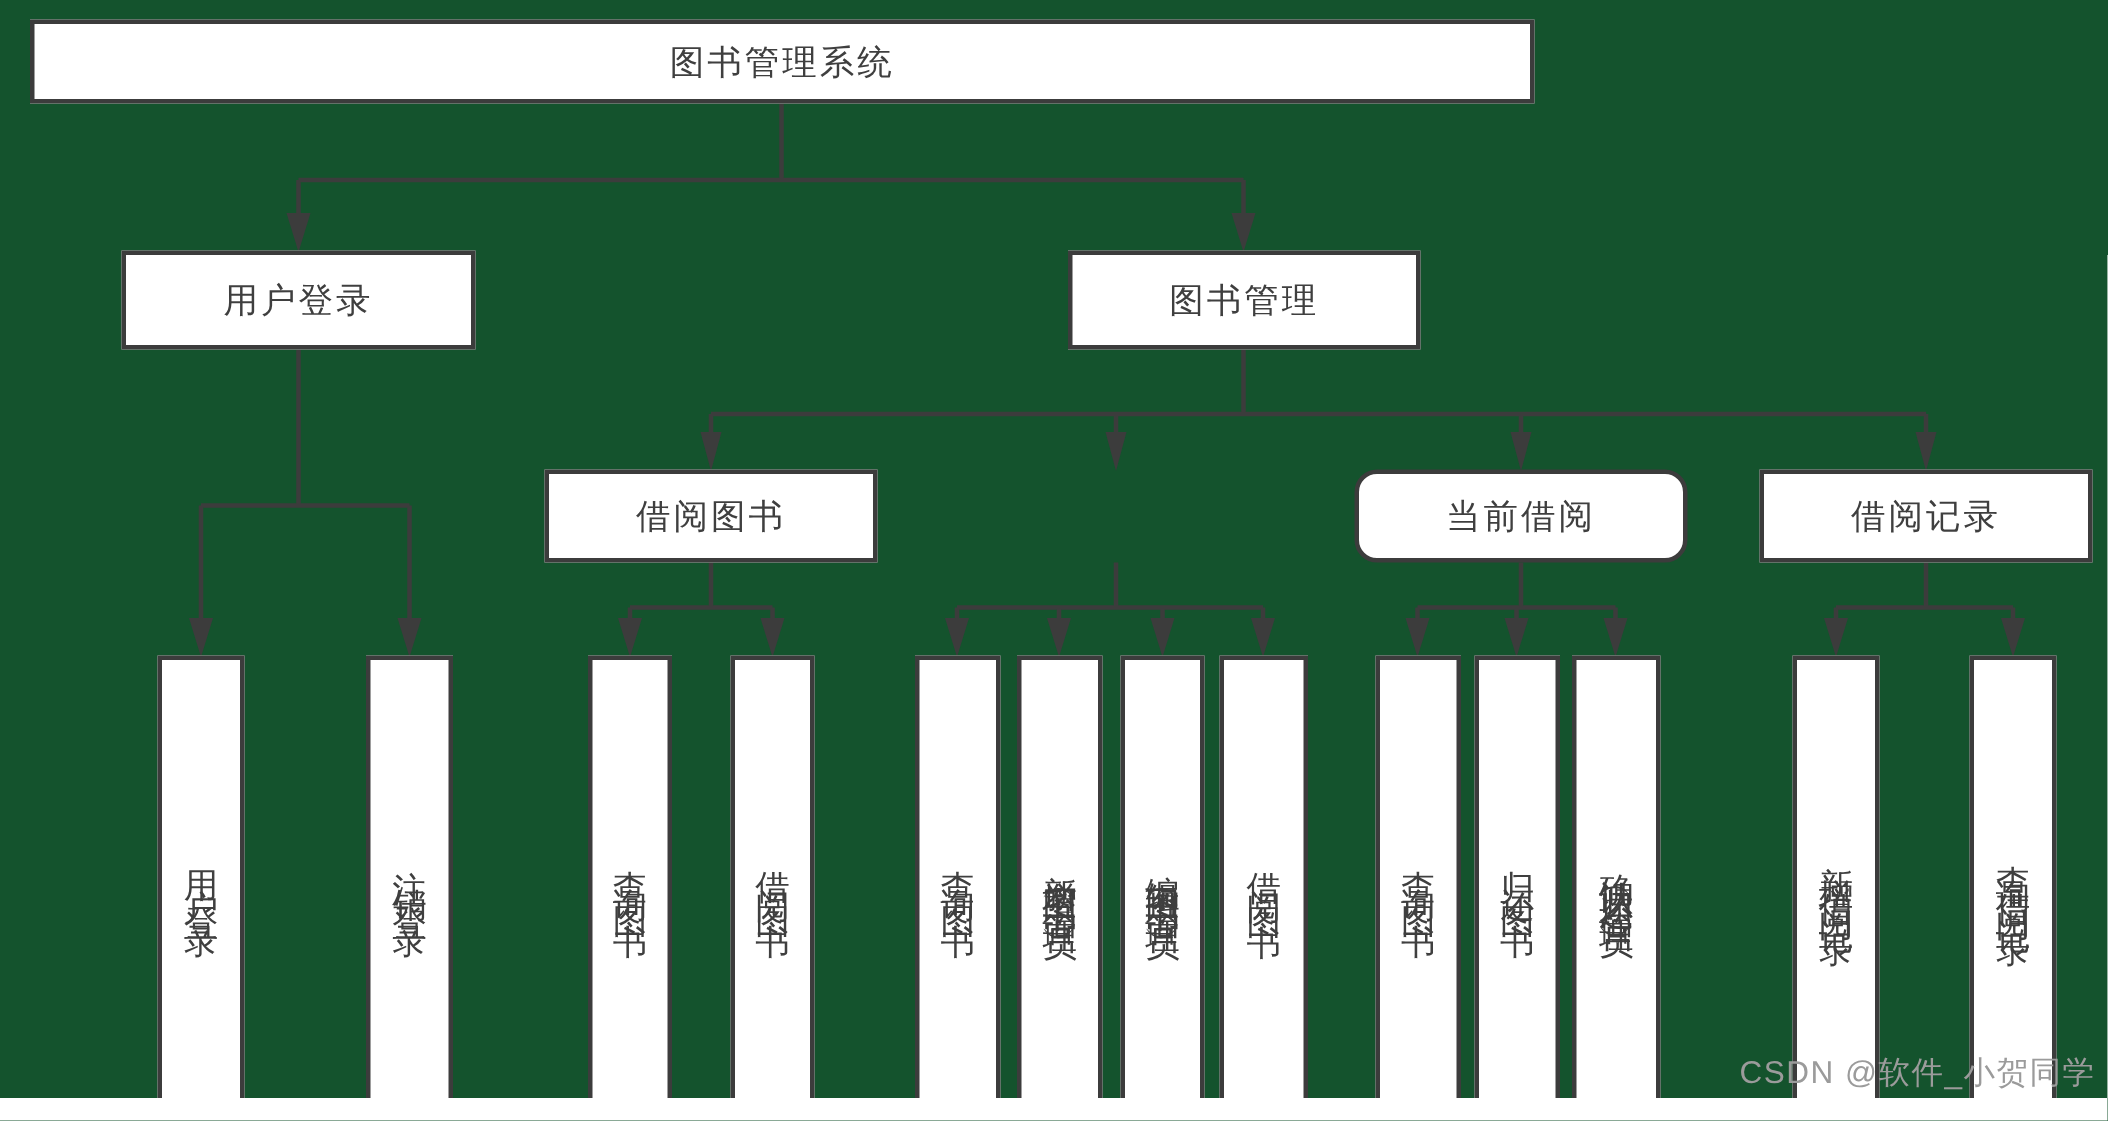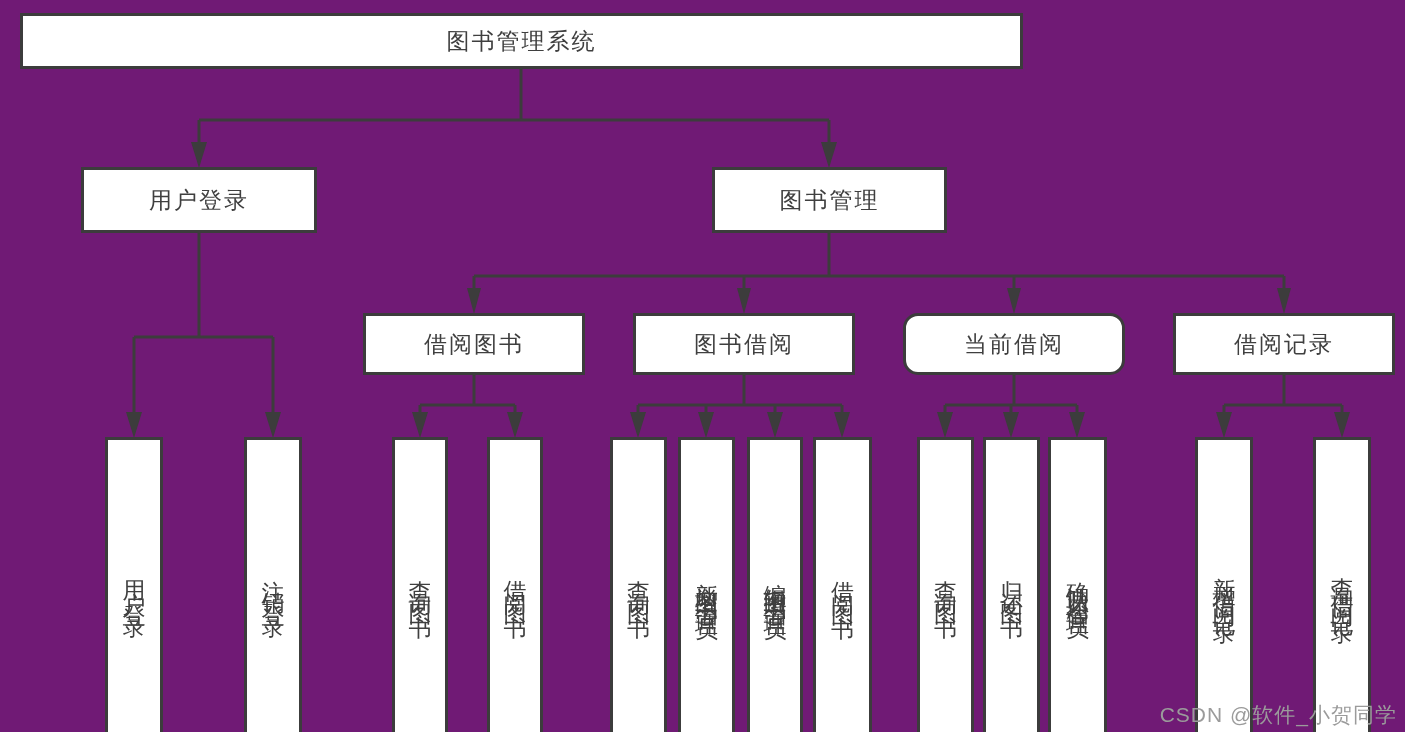--- a/index.html
+++ b/index.html
@@ -1,19 +1,19 @@
 <!DOCTYPE html>
 <html><head>
 <meta charset="utf-8">
 <style>
   html,body { margin:0; padding:0; background:#ffffff; }
   #canvas {
     position:relative;
     width:1405px; height:732px;
-    background:#701a75;
+    background:#14532d;
     font-family:"Liberation Sans","DejaVu Sans",sans-serif;
     overflow:hidden;
   }
   #connectors { position:absolute; left:0; top:0; width:1405px; height:747px; }
   .node {
     position:absolute;
     box-sizing:border-box;
     background:#ffffff;
     border:3px solid #3c3c3c;
     display:flex;
@@ -98,23 +98,20 @@
   <div class="node" style="left:81px; top:167px; width:236px; height:66px;">
     <span class="h-label">用户登录</span>
   </div>
   <div class="node" style="left:712px; top:167px; width:235px; height:66px;">
     <span class="h-label">图书管理</span>
   </div>
 
   <div class="node" style="left:363px; top:313px; width:222px; height:62px;">
     <span class="h-label">借阅图书</span>
   </div>
-  <div class="node" style="left:633px; top:313px; width:222px; height:62px;">
-    <span class="h-label">图书借阅</span>
-  </div>
   <div class="node" style="left:903px; top:313px; width:222px; height:62px;border-radius:15px;">
     <span class="h-label">当前借阅</span>
   </div>
   <div class="node" style="left:1173px; top:313px; width:222px; height:62px;">
     <span class="h-label">借阅记录</span>
   </div>
 
   <div class="node" style="left:105px; top:437px; width:58px; height:298px;">
     <span class="v-label sp4">用户登录</span>
   </div>

